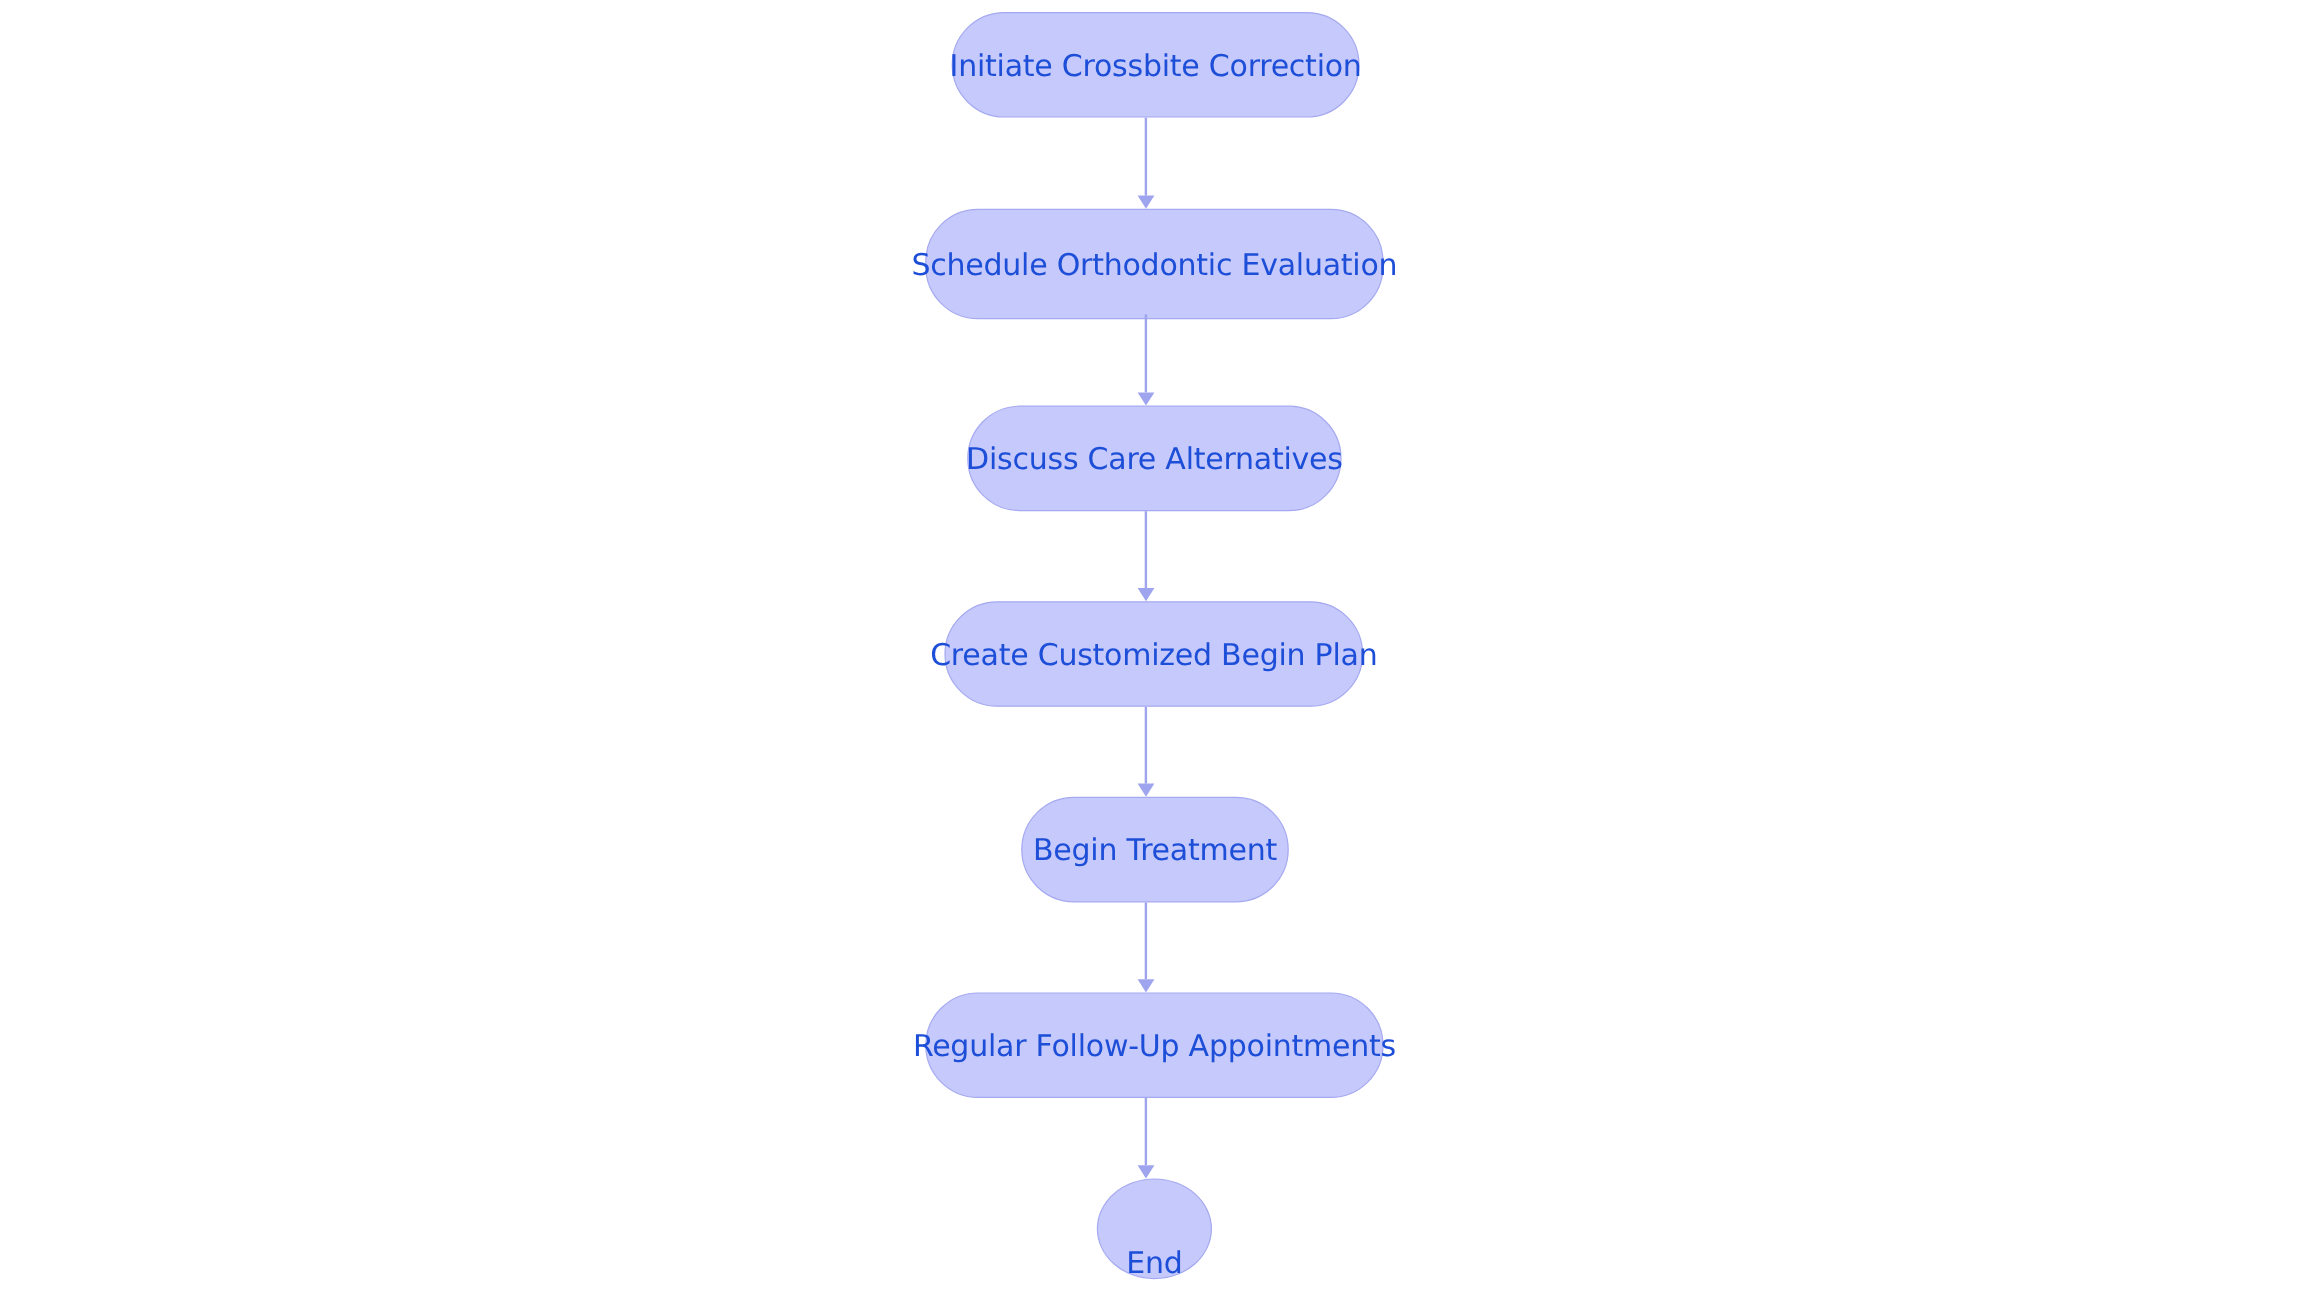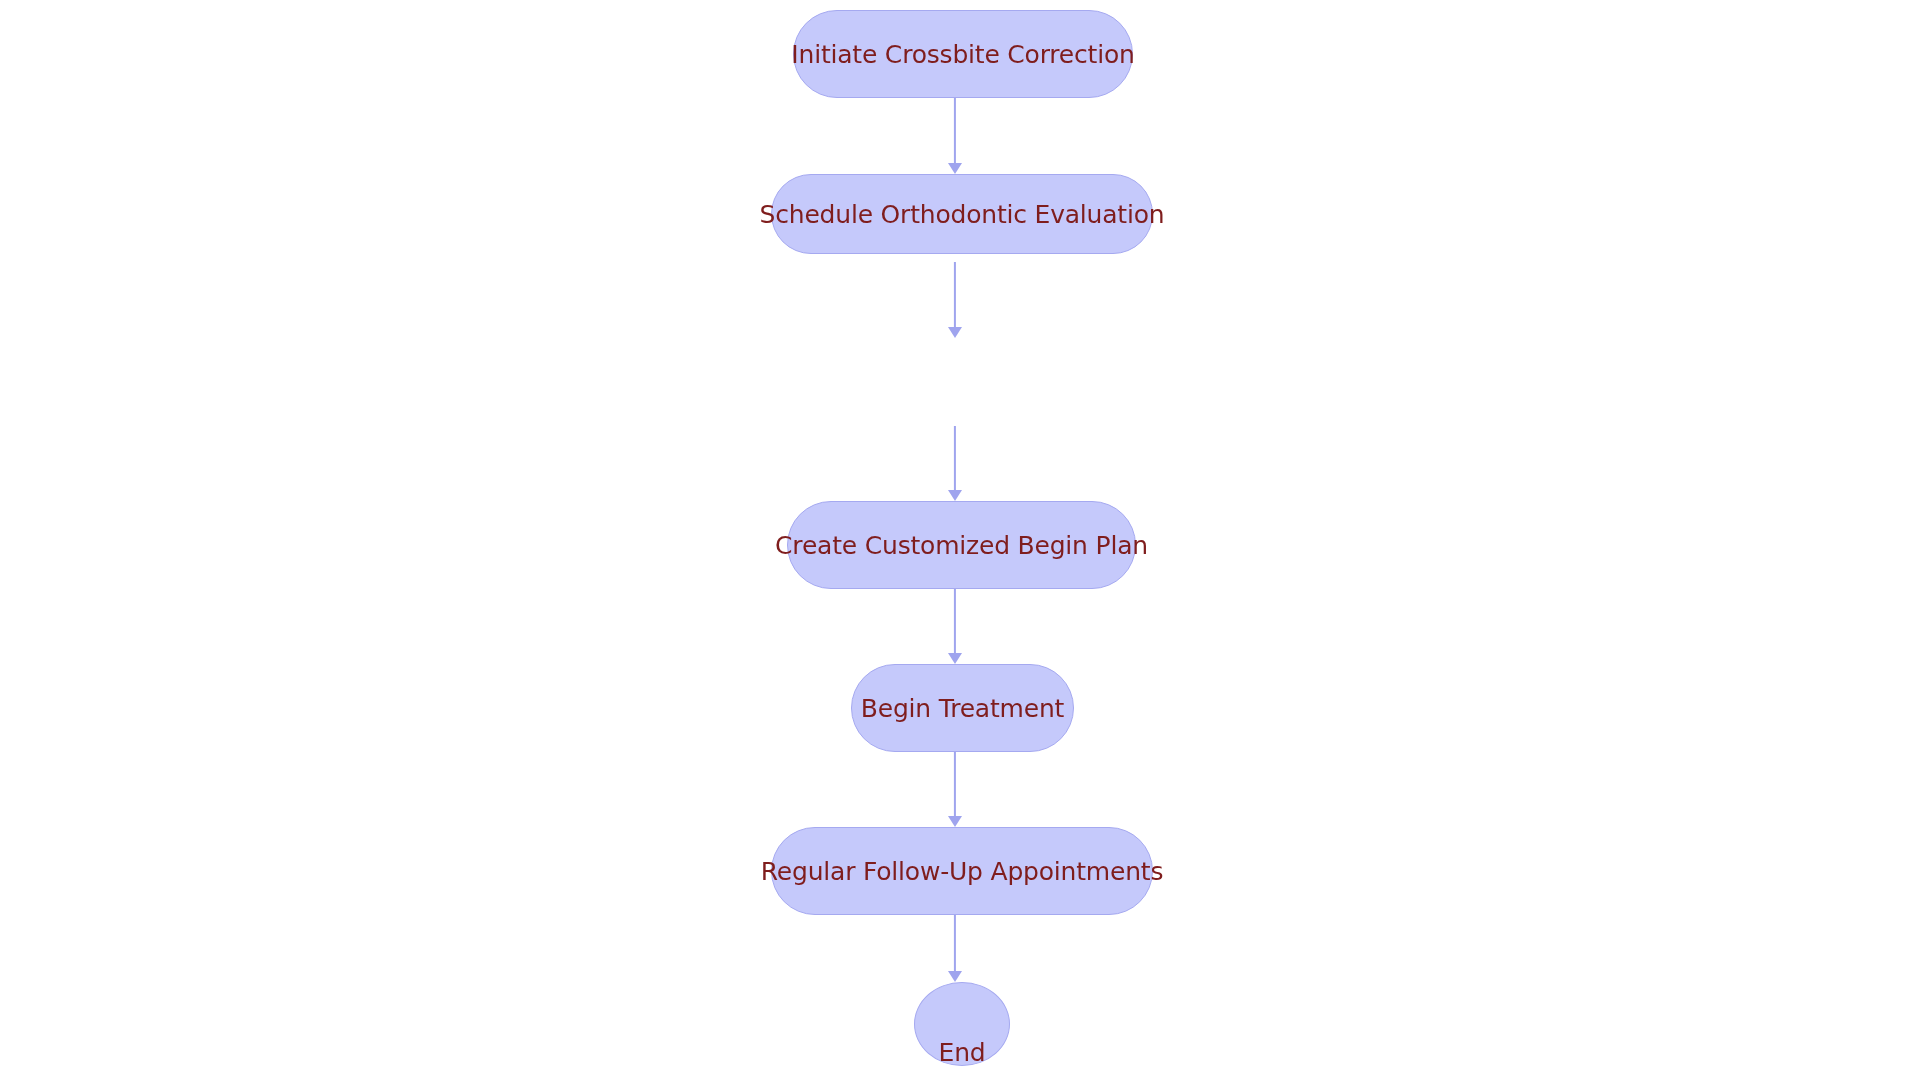--- a/index.html
+++ b/index.html
@@ -21,21 +21,21 @@
   }
   .flow-node {
     position: absolute;
     box-sizing: border-box;
     display: flex;
     align-items: center;
     justify-content: center;
     background: #c5c9fb;
     border: 1.6px solid #a5a9f0;
     border-radius: 44px;
-    color: #7f1d1d;
+    color: #1d4ed8;
     font-size: 25px;
     font-weight: 400;
     letter-spacing: -0.2px;
     white-space: nowrap;
     line-height: 1;
     font-family: "DejaVu Sans", sans-serif;
   }
   .flow-node.terminal {
     border-radius: 50%;
     align-items: flex-end;
@@ -75,29 +75,32 @@
 
   <div class="flow-node" style="left:793px; top:10px; width:340px; height:88px;">
     <span class="node-label">Initiate Crossbite Correction</span>
   </div>
 
   <div class="connector" style="left:948px; top:98px; height:76px;">
     <div class="line" style="height:65px;"></div>
     <div class="head"></div>
   </div>
 
-  <div class="flow-node" style="left:771px; top:174px; width:382px; height:80px;">
+  <div class="flow-node" style="left:771px; top:174px; width:382px; height:92px;">
     <span class="node-label">Schedule Orthodontic Evaluation</span>
   </div>
 
   <div class="connector" style="left:948px; top:262px; height:76px;">
     <div class="line" style="height:65px;"></div>
     <div class="head"></div>
   </div>
 
+  <div class="flow-node" style="left:806px; top:338px; width:312px; height:88px;">
+    <span class="node-label">Discuss Care Alternatives</span>
+  </div>
 
   <div class="connector" style="left:948px; top:426px; height:75px;">
     <div class="line" style="height:64px;"></div>
     <div class="head"></div>
   </div>
 
   <div class="flow-node" style="left:787px; top:501px; width:349px; height:88px;">
     <span class="node-label">Create Customized Begin Plan</span>
   </div>
 

